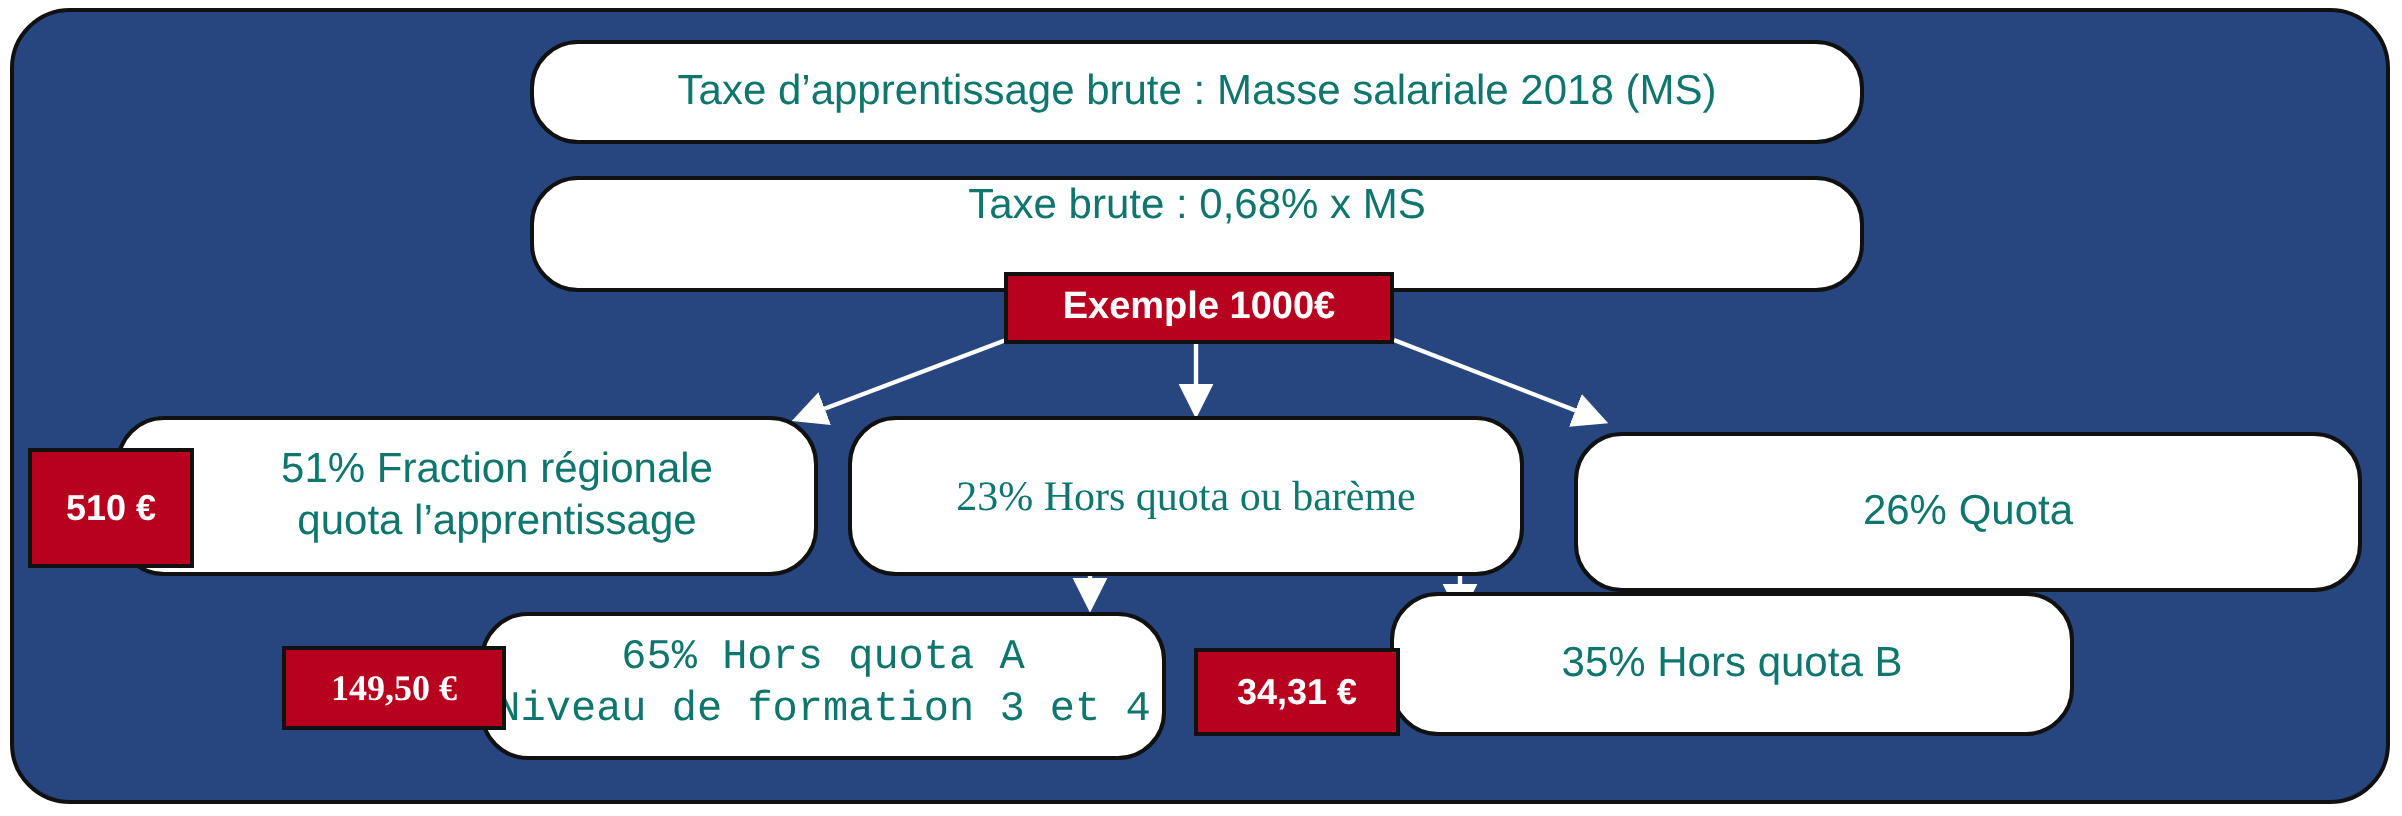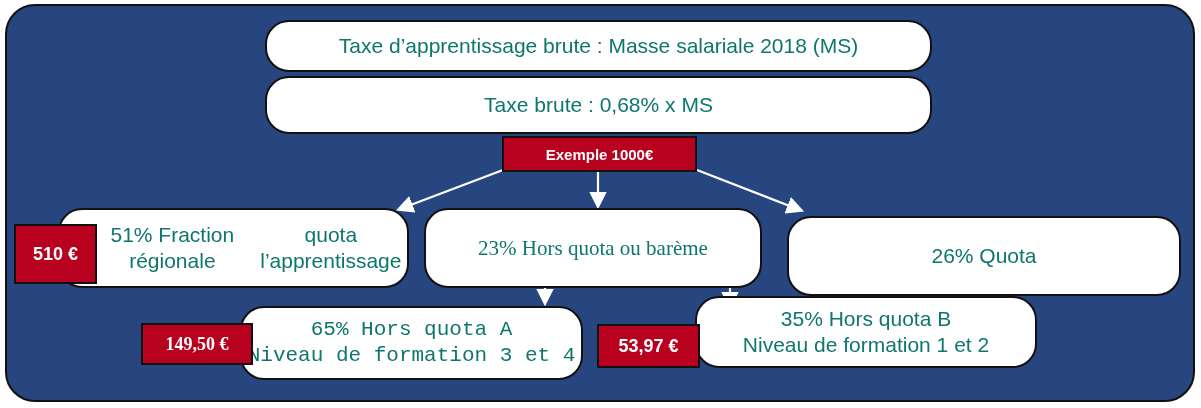--- a/index.html
+++ b/index.html
@@ -32,29 +32,29 @@
     <line x1="697" y1="170" x2="800" y2="210" marker-end="url(#ah)"></line>
     <line x1="545" y1="287" x2="545" y2="302" marker-end="url(#ah)"></line>
     <line x1="730" y1="287" x2="730" y2="305" marker-end="url(#ah)"></line>
   </g>
 </svg>
 
 <div class="box" style="left:265px; top:20px; width:667px; height:52px;">
   <span>Taxe d’apprentissage brute : Masse salariale 2018 (MS)</span>
 </div>
 
-<div class="box" style="left:265px; top:76px; width:667px; height:58px; align-items:flex-start; padding-top:14px;">
+<div class="box" style="left:265px; top:88px; width:667px; height:58px; align-items:flex-start; ">
   <span>Taxe brute : 0,68% x MS</span>
 </div>
 
-<div class="badge" style="left:502px; top:136px; width:195px; height:36px; font-size:15px;">
+<div class="badge" style="left:502px; top:136px; width:195px; height:36px; font-size:19px;">
   <span>Exemple 1000€</span>
 </div>
 
-<div class="box" style="left:58px; top:208px; width:351px; height:80px; flex-direction:row; padding-left:30px;">
+<div class="box" style="left:58px; top:208px; width:351px; height:80px; flex-direction:column; padding-left:30px;">
   <span>51% Fraction régionale</span>
   <span>quota l’apprentissage</span>
 </div>
 
 <div class="box" style="left:424px; top:208px; width:338px; height:80px;font-family:Liberation Serif, serif;">
   <span>23% Hors quota ou barème</span>
 </div>
 
 <div class="box" style="left:787px; top:216px; width:394px; height:80px;">
   <span>26% Quota</span>
@@ -68,18 +68,17 @@
   <span>65% Hors quota A</span>
   <span>Niveau de formation 3 et 4</span>
 </div>
 
 <div class="badge" style="left:141px; top:323px; width:112px; height:42px;font-family:Liberation Serif, serif;">
   <span>149,50 €</span>
 </div>
 
 <div class="box" style="left:695px; top:296px; width:342px; height:72px; flex-direction:column;">
   <span>35% Hors quota B</span>
-  <span>Niveau de formation 1 et 2</span>
 </div>
 
 <div class="badge" style="left:597px; top:324px; width:103px; height:44px;">
-  <span>53,97 €</span>
+  <span>34,31 €</span>
 </div>
 
 </body></html>

